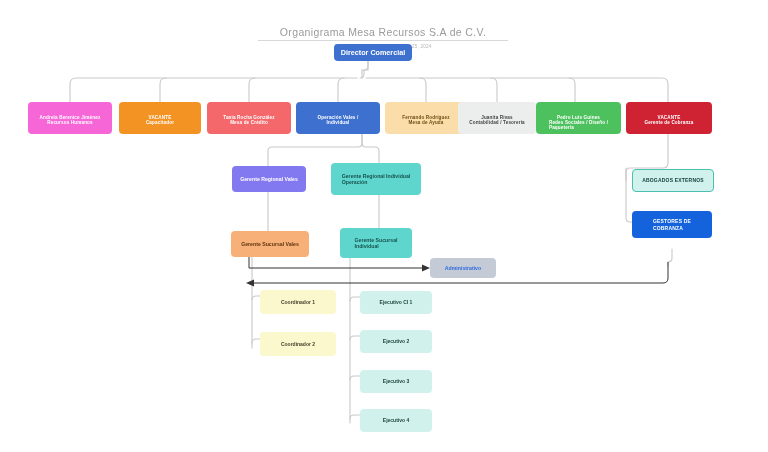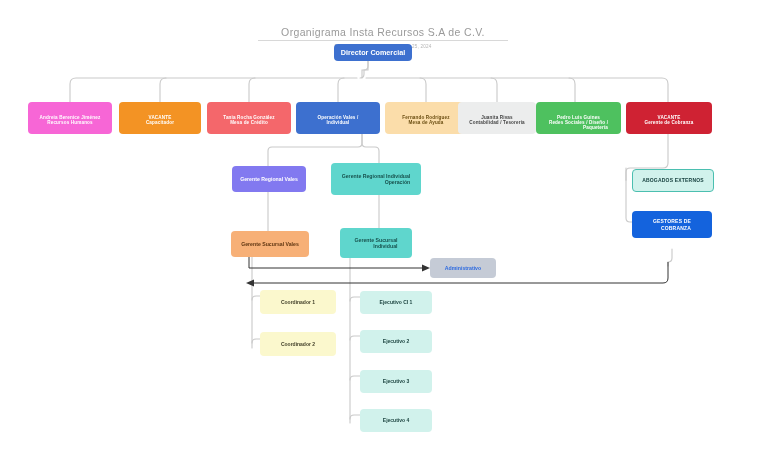--- a/index.html
+++ b/index.html
@@ -55,21 +55,21 @@
   }
 
   
   .node {
     position: absolute;
     box-sizing: border-box;
     border-radius: 4px;
     display: flex;
     align-items: center;
     justify-content: center;
-    text-align: right;
+    text-align: left;
     line-height: 1.25;
     padding: 2px 3px;
     overflow: hidden;
   }
   .node .lbl {
     display: block;
     white-space: pre-line;
   }
 
   .n-root       { font-size: 7.2px; font-weight: bold; }
@@ -126,21 +126,21 @@
       <path d="M249 268 L424 268"></path>
       <path d="M249 257 L249 268"></path>
       <polygon points="430,268 422,264.6 422,271.4" fill="#333333" stroke="none"></polygon>
 
       <path d="M252 283 L663 283 Q668 283 668 278 L668 262"></path>
       <polygon points="246,283 254,279.6 254,286.4" fill="#333333" stroke="none"></polygon>
     </g>
   </svg>
 
   <div class="title-wrap">
-    <div class="doc-title">Organigrama Insta Recursos S.A de C.V.</div>
+    <div class="doc-title">Organigrama Mesa Recursos S.A de C.V.</div>
     <div class="doc-subtitle">Pedro Cornelio Vazquez  |  January 25, 2024</div>
   </div>
 
   <div class="node n-root" style="left:334px; top:44px; width:78px; height:17px; background:#3d70cf; color:#ffffff;">
     <span class="lbl">Director Comercial</span>
   </div>
 
   <div class="node n-dept" style="left:28px; top:102px; width:84px; height:32px; background:#f766d6; color:#ffffff;">
     <span class="lbl">Andreia Berenice Jiménez</span>
   </div>

